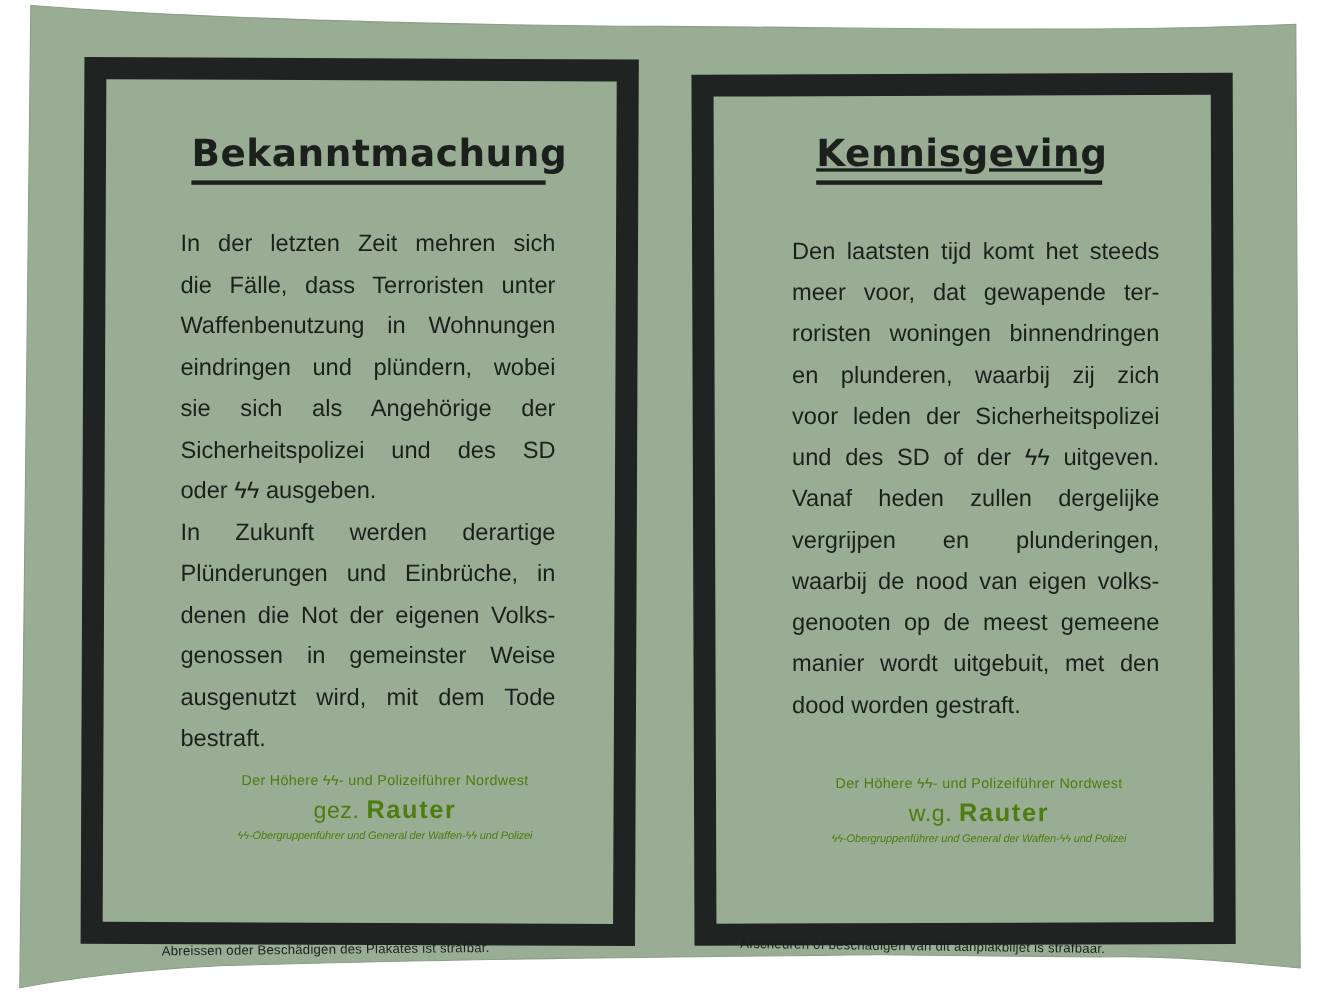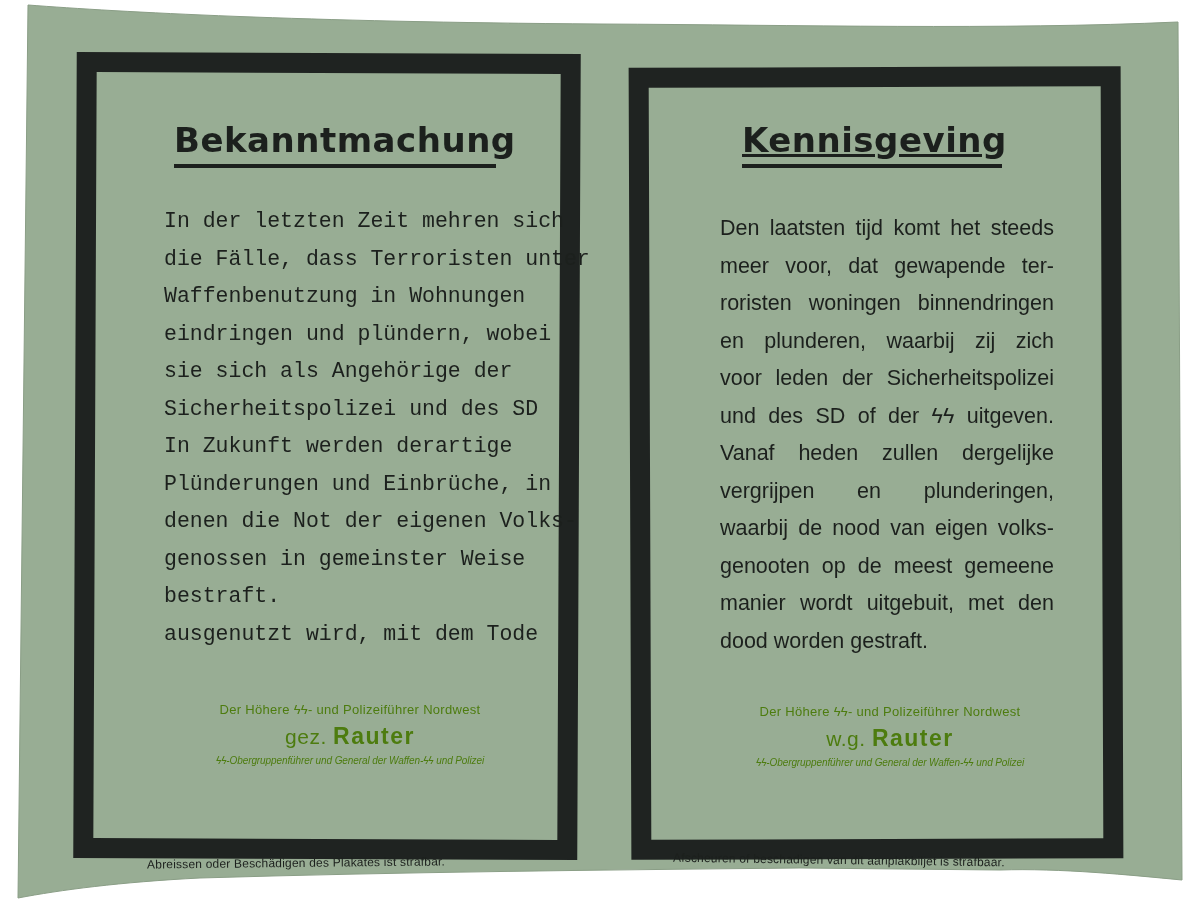--- a/index.html
+++ b/index.html
@@ -44,33 +44,34 @@
   </svg>
 
   <div class="frame left"></div>
   <div class="frame right"></div>
 
   <div class="title" style="left:174px; top:120px; width:322px;">
     <span>Bekanntmachung</span>
     <span class="uline"></span>
   </div>
 
-  <div class="body-text" style="left:164px; top:203px; width:341px;font-family:Liberation Mono, monospace;">
+  <div class="body-text" style="left:164px; top:203px; width:341px;">
     <span class="ln">In der letzten Zeit mehren sich</span>
     <span class="ln">die Fälle, dass Terroristen unter</span>
     <span class="ln">Waffenbenutzung in Wohnungen</span>
     <span class="ln">eindringen und plündern, wobei</span>
     <span class="ln">sie sich als Angehörige der</span>
     <span class="ln">Sicherheitspolizei und des SD</span>
+    <span class="ln last">oder ϟϟ ausgeben.</span>
     <span class="ln">In Zukunft werden derartige</span>
     <span class="ln">Plünderungen und Einbrüche, in</span>
     <span class="ln">denen die Not der eigenen Volks-</span>
     <span class="ln">genossen in gemeinster Weise</span>
+    <span class="ln">ausgenutzt wird, mit dem Tode</span>
     <span class="ln last">bestraft.</span>
-    <span class="ln">ausgenutzt wird, mit dem Tode</span>
   </div>
 
   <div class="sig" style="left:180px; top:702px; width:340px;">
     <div class="office">Der Höhere ϟϟ- und Polizeiführer Nordwest</div>
     <div class="name">
       <span>gez.</span>
       <b>Rauter</b>
     </div>
     <div class="rank">ϟϟ-Obergruppenführer und General der Waffen-ϟϟ und Polizei</div>
   </div>

